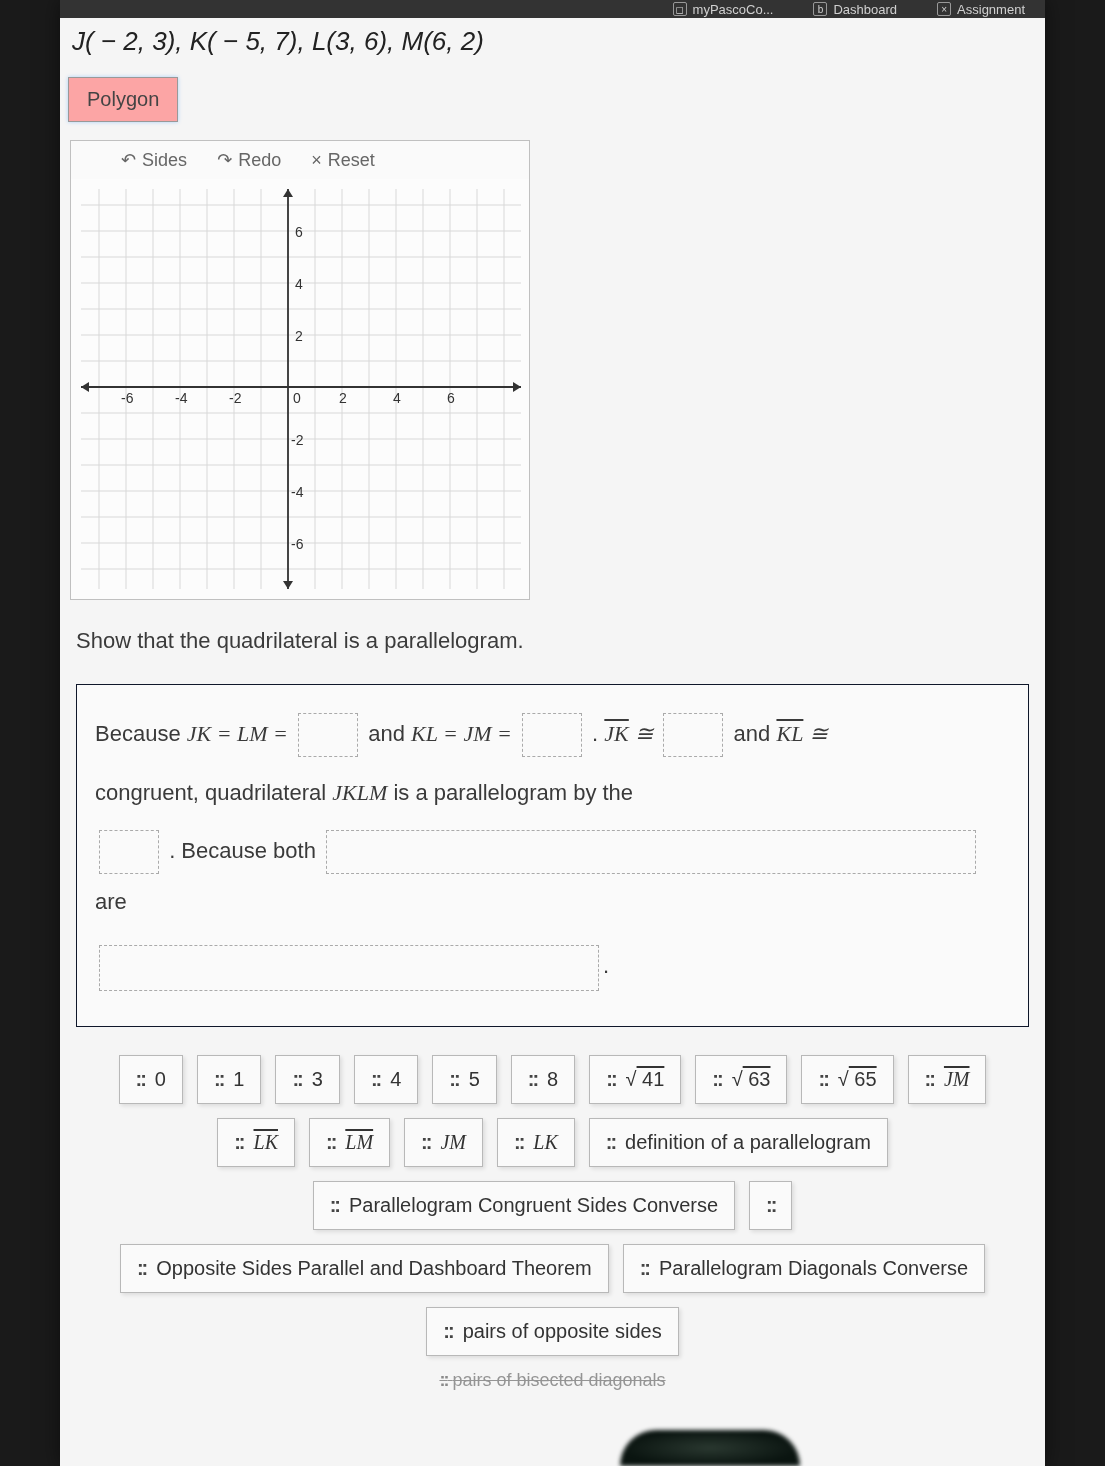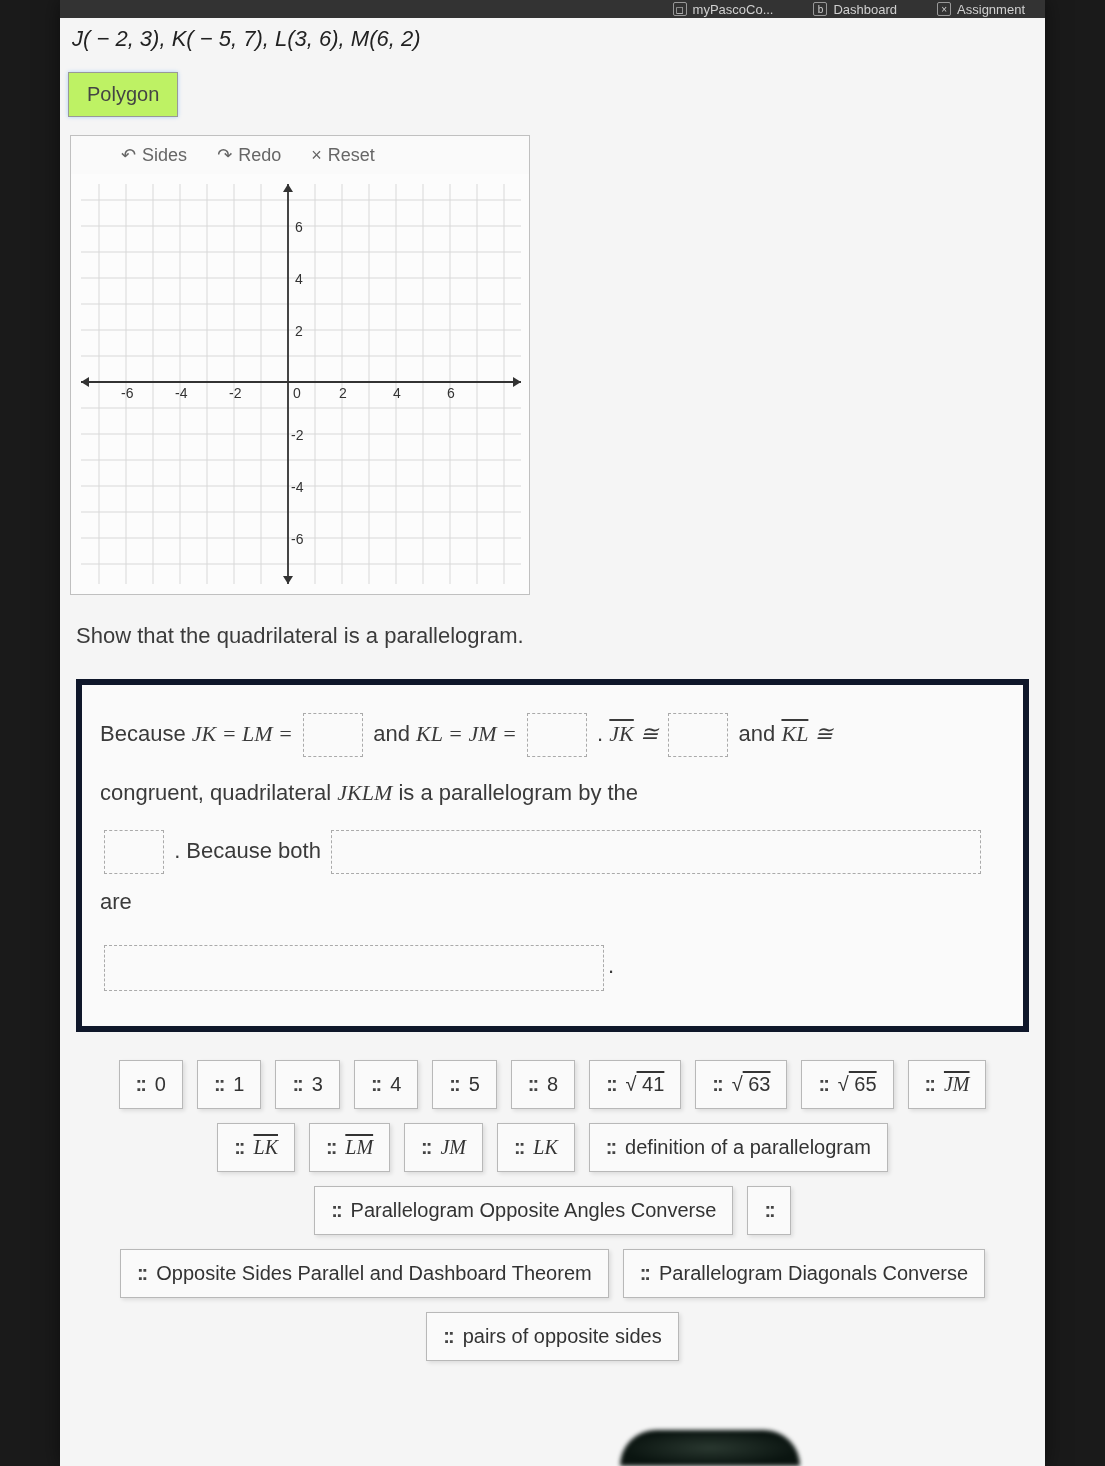--- a/index.html
+++ b/index.html
@@ -32,28 +32,28 @@
   }
   .topbar-item { display: flex; align-items: center; gap: 6px; }
   .topbar-icon {
     width: 14px; height: 14px;
     border: 1px solid #999; border-radius: 2px;
     display: inline-flex; align-items: center; justify-content: center;
     font-size: 10px;
   }
   .coords {
     padding: 8px 12px;
-    font-size: 22px;
+    font-size: 26px;
     color: #222;
   }
   .coords .math { font-style: italic; }
   .polygon-btn {
     margin: 12px 8px;
     border: 1px solid #999;
-    background: #bef264;
+    background: #fca5a5;
     padding: 10px 18px;
     font-size: 20px;
     color: #444;
     display: inline-block;
     box-shadow: 0 0 4px rgba(0,128,255,0.3);
   }
   .graph-area {
     margin: 6px 10px 18px 10px;
     width: 460px;
     border: 1px solid #c0c0c0;
@@ -68,21 +68,21 @@
   }
   .graph-toolbar span { display: flex; align-items: center; gap: 6px; }
   .grid-svg { display: block; }
   .instr {
     font-size: 22px;
     color: #3b3b3b;
     padding: 10px 3px 20px 16px;
   }
   .proof-box {
     margin: 10px 16px;
-    border: 6px solid #0f172a;
+    border: 1px solid #0f172a;
     background: #fafafa;
     padding: 24px 18px 34px 18px;
     font-size: 22px;
     color: #3a3a3a;
     line-height: 2.3;
   }
   .dropzone {
     display: inline-block;
     min-width: 60px;
     height: 44px;
@@ -323,36 +323,39 @@
         <span class="grip">::</span>
         <span class="math-i">LK</span>
       </div>
     <div class="tile">
         <span class="grip">::</span>
         <span>definition of a parallelogram</span>
       </div>
 
     <div class="tile">
         <span class="grip">::</span>
-        <span>Parallelogram Opposite Angles Converse</span>
+        <span>Parallelogram Congruent Sides Converse</span>
       </div>
     <div class="tile">
         <span class="grip">::</span>
       </div>
 
     <div class="tile">
         <span class="grip">::</span>
         <span>Opposite Sides Parallel and Dashboard Theorem</span>
       </div>
 
     <div class="tile">
         <span class="grip">::</span>
         <span>Parallelogram Diagonals Converse</span>
       </div>
     <div class="tile">
         <span class="grip">::</span>
         <span>pairs of opposite sides</span>
       </div>
   </div>
 
+  <div class="cutoff">
+    <span class="grip">::</span> <span>pairs of bisected diagonals</span>
+  </div>
 
   <div class="finger"></div>
 </div>
 
 </body></html>

